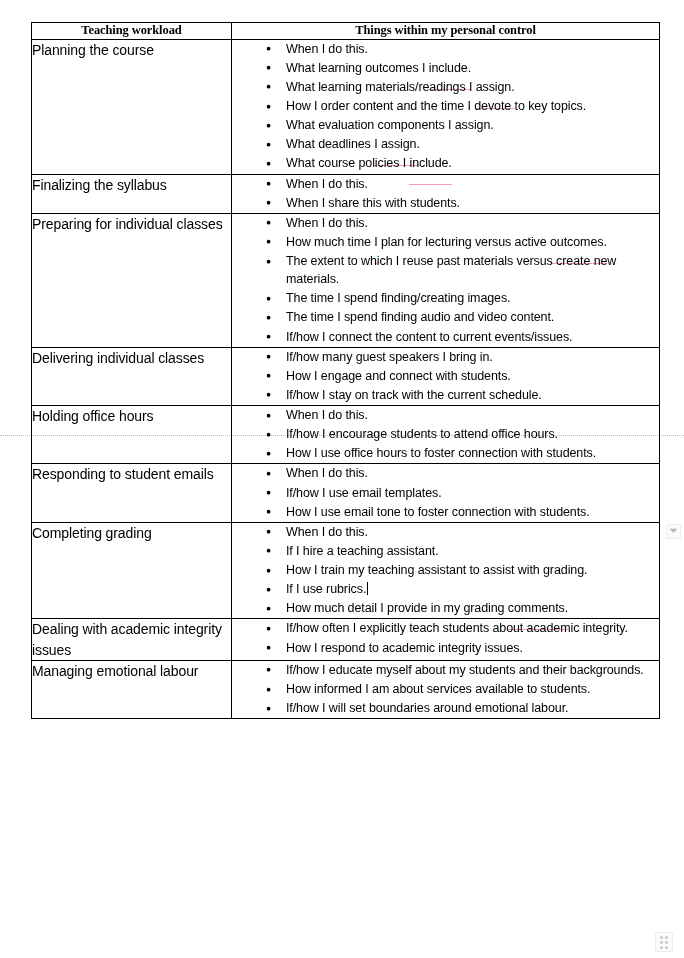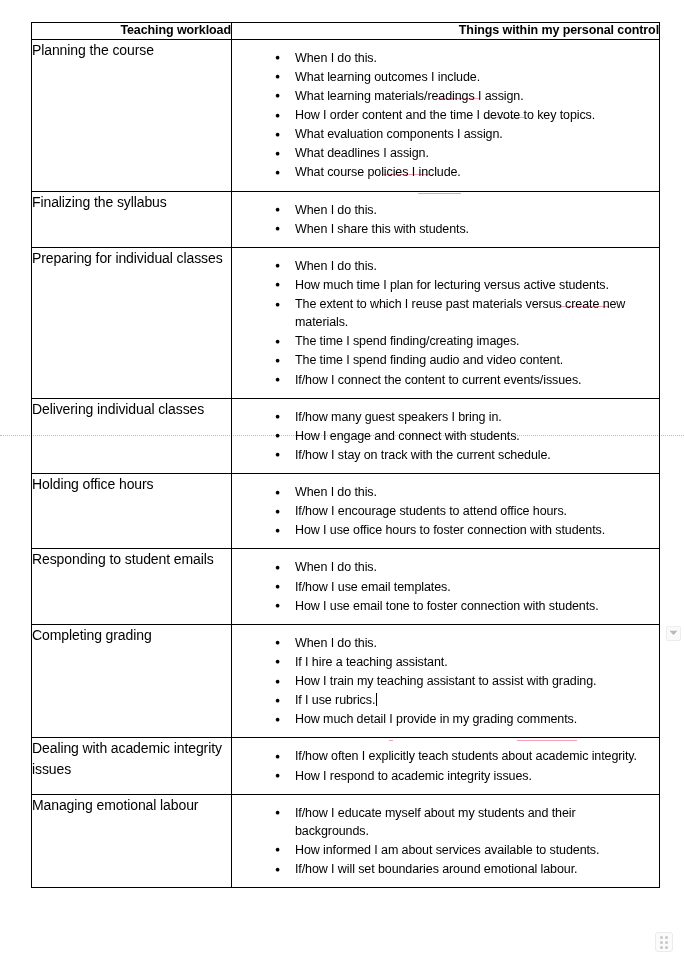--- a/index.html
+++ b/index.html
@@ -46,40 +46,41 @@
   col.c-left  { width: 200px; }
   col.c-right { width: 428px; }
 
   
   .hdr-cell {
     font-weight: bold;
     font-size: 12.5px;
     line-height: 1.25;
     padding: 9px 0 9px 7px;
     letter-spacing: -0.1px;
-    text-align: right;
+    text-align: center;
+    font-family: Liberation Serif, serif;
   }
 
   
   .wl-cell {
     font-size: 14px;
     line-height: 1.45;
     padding: 10px 8px 10px 7px;
     letter-spacing: -0.1px;
   }
 
   
   .ctrl-cell {
     font-size: 12.5px;
     line-height: 1.45;
     padding: 10px 8px 10px 0;
     position: relative;
   }
   ul.bullets {
-    margin: 9px;
+    margin: 0;
     padding: 0;
     list-style: none;
   }
   ul.bullets > li {
     position: relative;
     padding-left: 54px;
     margin: 0 0 1px 0;
     letter-spacing: -0.1px;
   }
   ul.bullets > li::before {
@@ -192,21 +193,21 @@
             <li>When I do this.</li>
             <li>When I share this with students.</li>
           </ul>
         </td>
       </tr>
       <tr>
         <td class="wl-cell">Preparing for individual classes</td>
         <td class="ctrl-cell">
           <ul class="bullets">
             <li>When I do this.</li>
-            <li>How much time <span class="sp">I</span> plan for lecturing versus active <span class="sp">students.</span></li>
+            <li>How much time <span class="sp">I</span> plan for lecturing versus active <span class="sp">outcomes.</span></li>
             <li>The extent to which I reuse past materials versus create new materials.</li>
             <li>The time I spend finding/creating images.</li>
             <li>The time I spend finding audio and video content.</li>
             <li>If/how I connect the content to current events/issues.</li>
           </ul>
         </td>
       </tr>
       <tr>
         <td class="wl-cell">Delivering individual classes</td>
         <td class="ctrl-cell">

